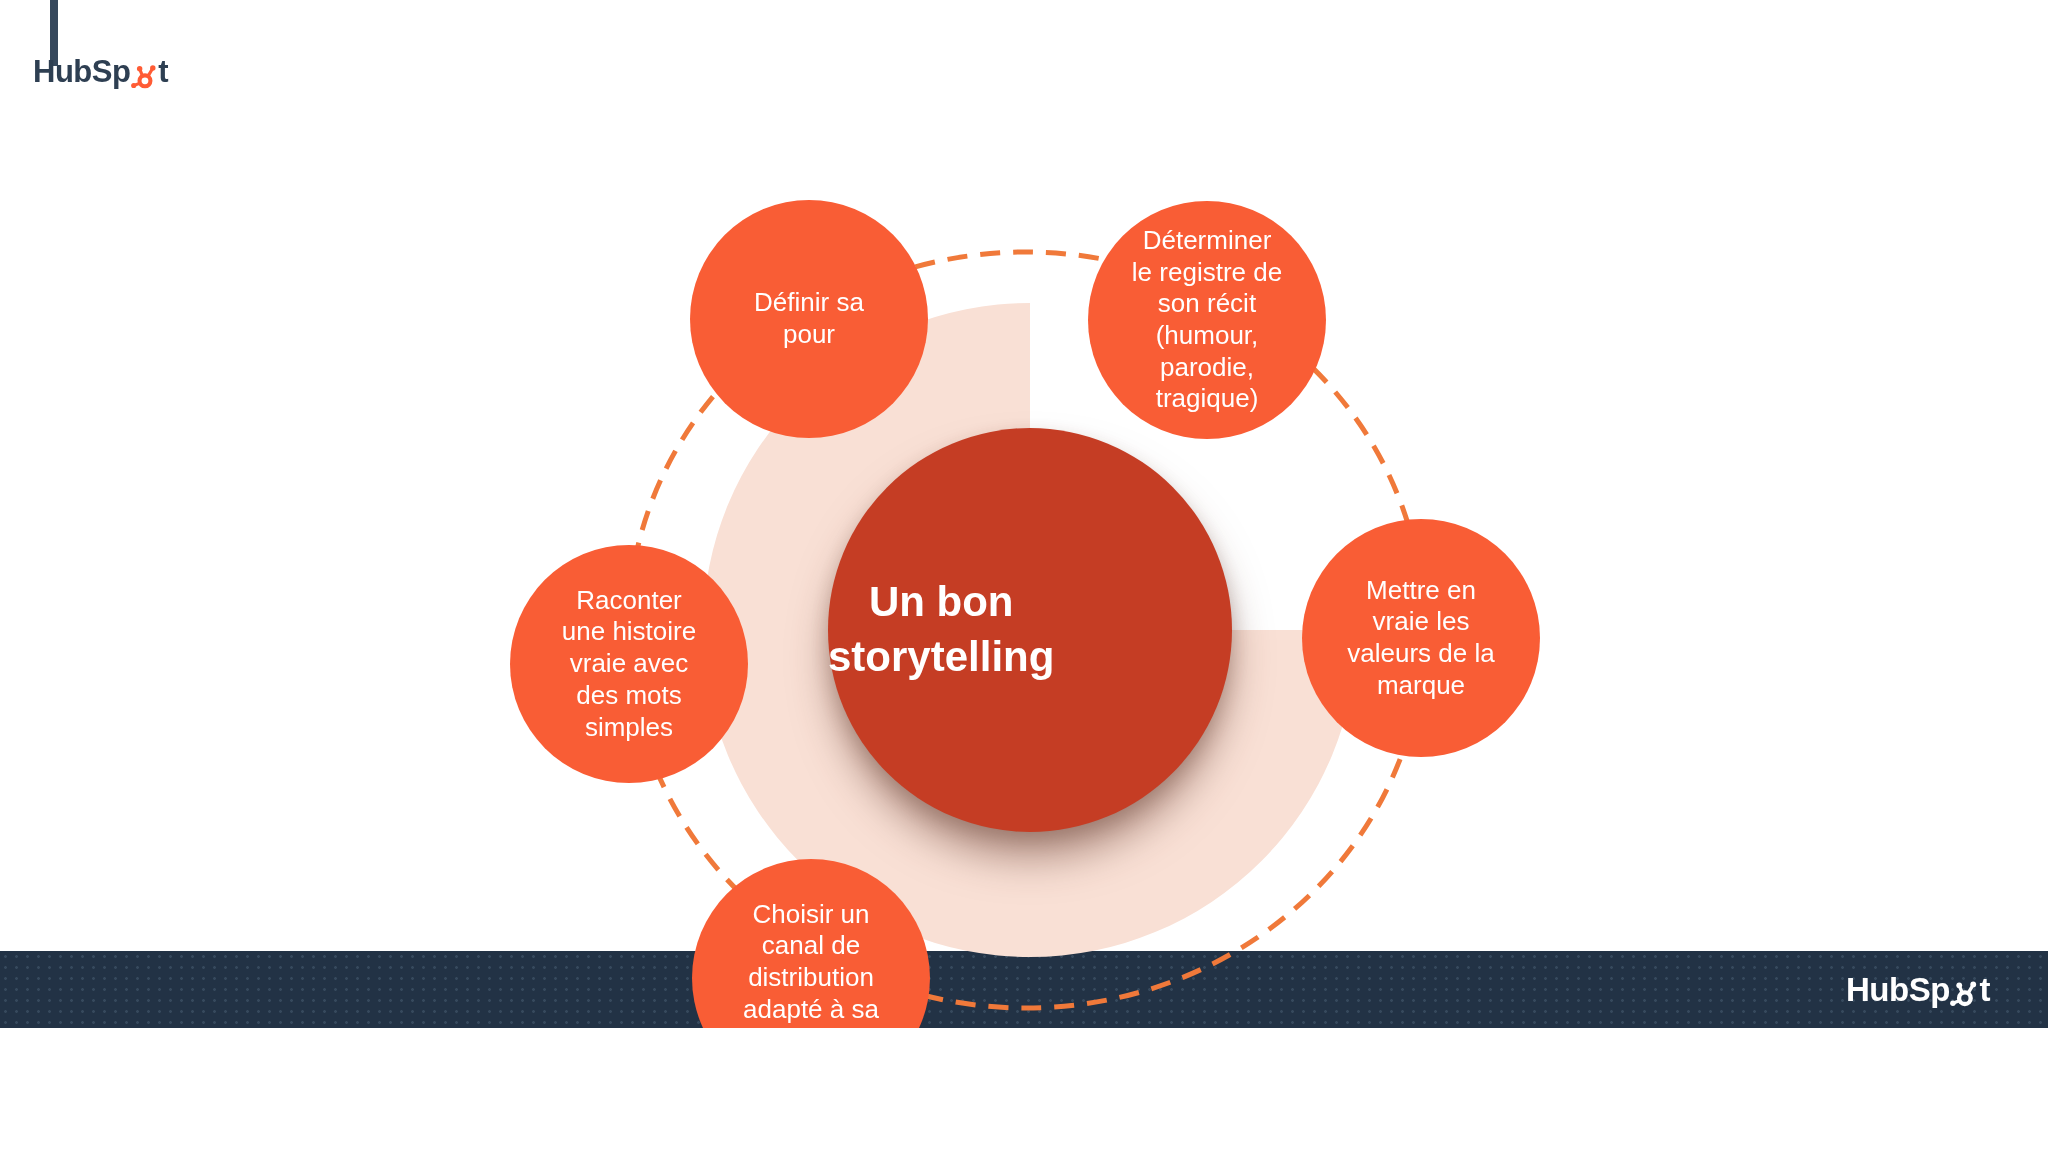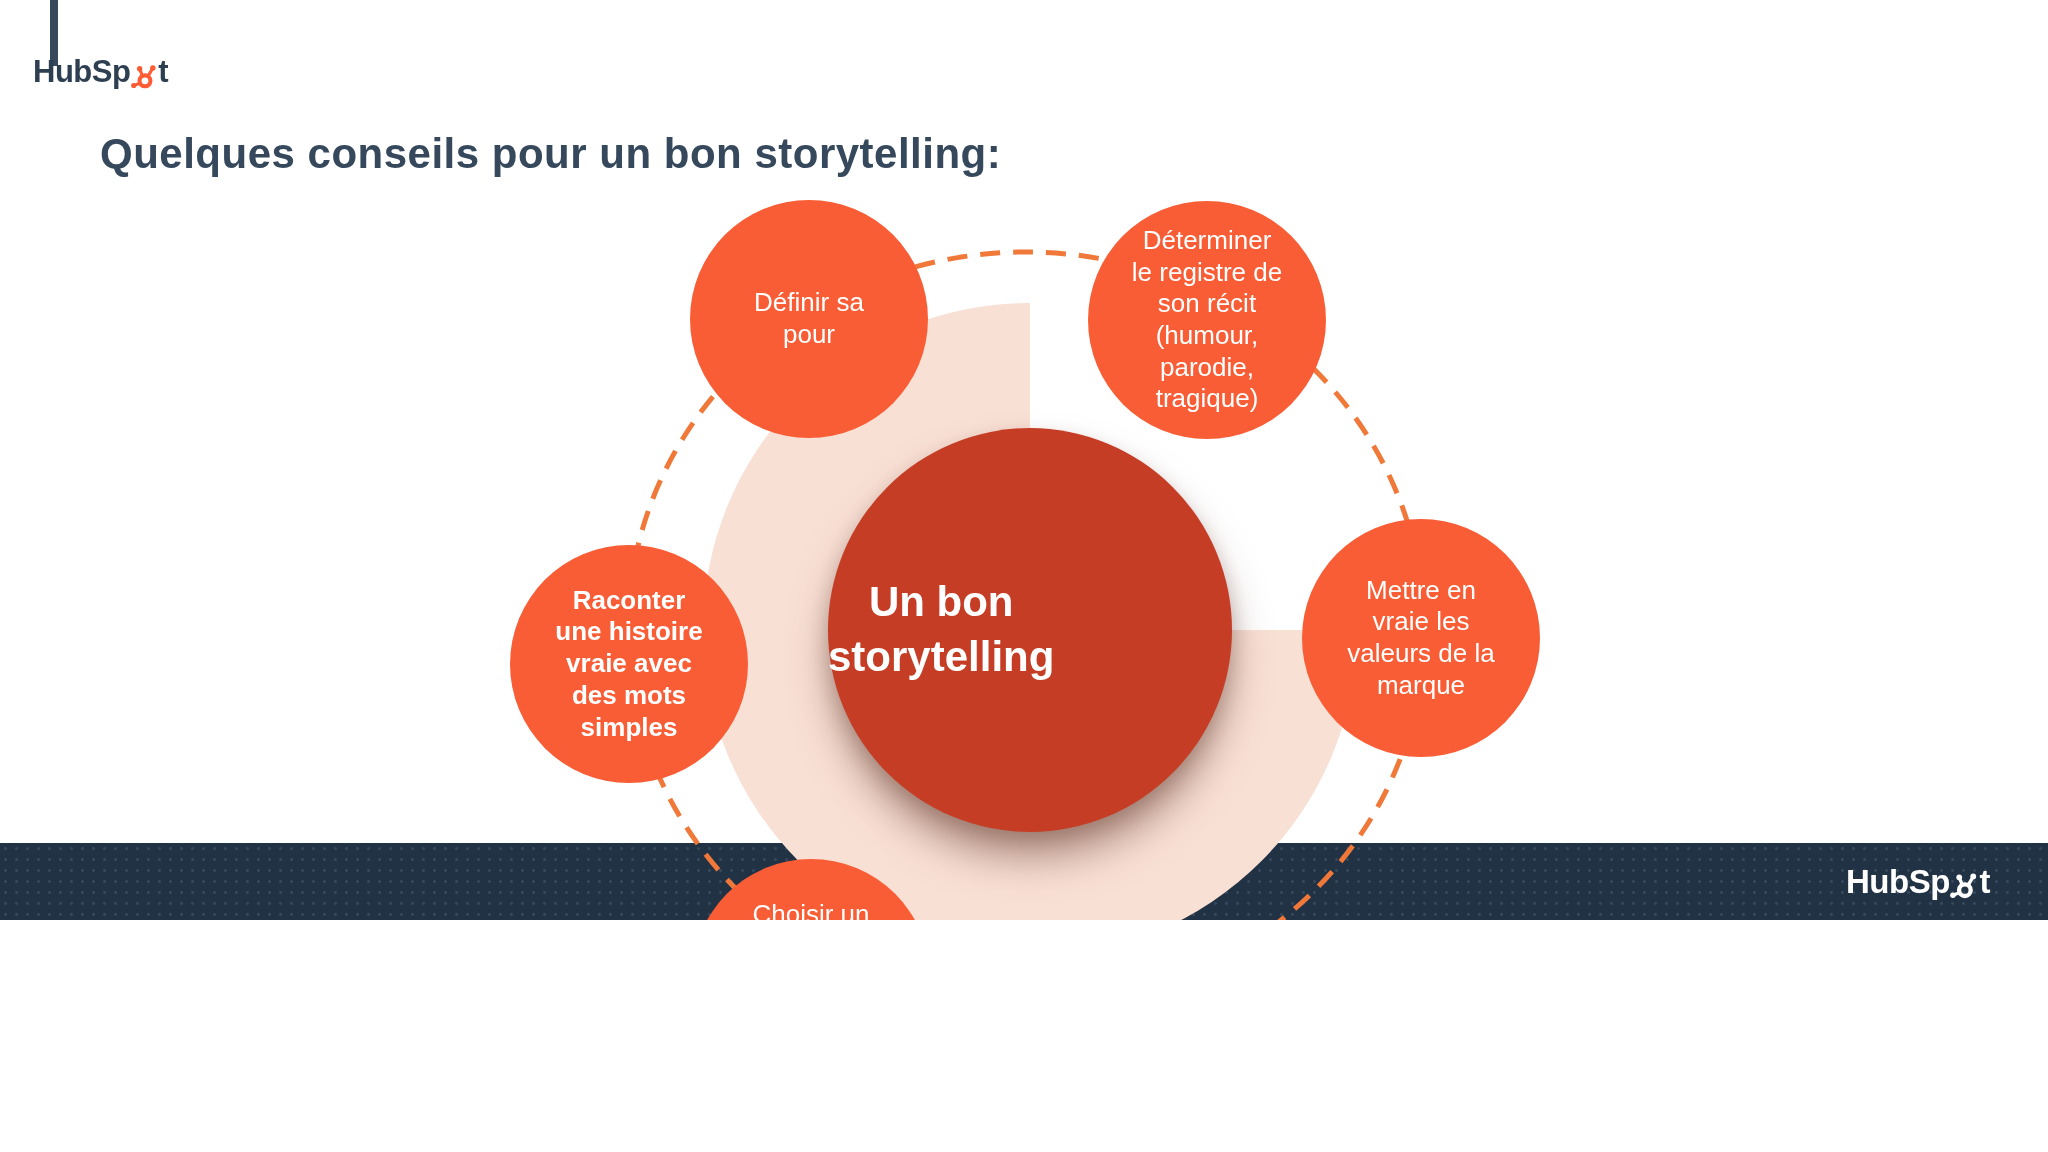--- a/index.html
+++ b/index.html
@@ -1,19 +1,19 @@
 <!DOCTYPE html>
 <html><head>
 <meta charset="utf-8">
 <style>
   html, body { margin: 0; padding: 0; background: #ffffff; }
   .canvas {
     position: relative;
     width: 2048px;
-    height: 920px;
+    height: 1028px;
     overflow: hidden;
     background: #ffffff;
     font-family: "Liberation Sans", sans-serif;
   }
 
   
   .accent-bar {
     position: absolute;
     left: 50px; top: 0;
     width: 8px; height: 66px;
@@ -94,21 +94,21 @@
     line-height: 1.22;
     text-align: center;
     white-space: pre-line;
     width: 220px;
   }
   .sat-definir   { left: 690px;  top: 200px; }
   .sat-determiner{ left: 1088px; top: 201px; }
   .sat-mettre    { left: 1302px; top: 519px; }
   .sat-creer     { left: 1149px; top: 834px; }
   .sat-choisir   { left: 692px;  top: 859px; }
-  .sat-raconter  { left: 510px;  top: 545px; font-weight: bold; }
+  .sat-raconter  { left: 510px;  top: 545px; }
 
   
   .footer-bar {
     position: absolute;
     left: 0; bottom: 0;
     width: 2048px; height: 77px;
     background-color: #223245;
     background-image: radial-gradient(rgba(137,164,189,0.20) 1.3px, transparent 1.5px);
     background-size: 11px 11px;
     display: flex;
@@ -137,21 +137,20 @@
         <circle cx="32" cy="7.5" r="4" stroke="none"></circle>
         <line x1="17" y1="19.5" x2="13.5" y2="11" stroke-width="4.6" stroke-linecap="round"></line>
         <circle cx="12.7" cy="8.8" r="4" stroke="none"></circle>
         <line x1="13" y1="30" x2="5.5" y2="32.8" stroke-width="4.6" stroke-linecap="round"></line>
         <circle cx="4" cy="33.3" r="3.8" stroke="none"></circle>
       </g>
     </svg>
     <span>t</span>
   </div>
 
-  <h1 class="page-title">Quelques conseils pour un bon storytelling:</h1>
 
   <svg class="diagram-bg" width="2048" height="1152" viewBox="0 0 2048 1152" aria-hidden="true">
     <path d="M 1030 303 A 327 327 0 1 0 1357 630 L 1230 630 A 200 200 0 1 1 1030 430 Z" fill="#f9e0d5"></path>
     <ellipse cx="1026" cy="630" rx="398" ry="378" fill="none" stroke="#f0793a" stroke-width="5" stroke-dasharray="20 13"></ellipse>
   </svg>
 
   <div class="center-circle">
     <div class="center-label">Un bon
 storytelling</div>
   </div>

